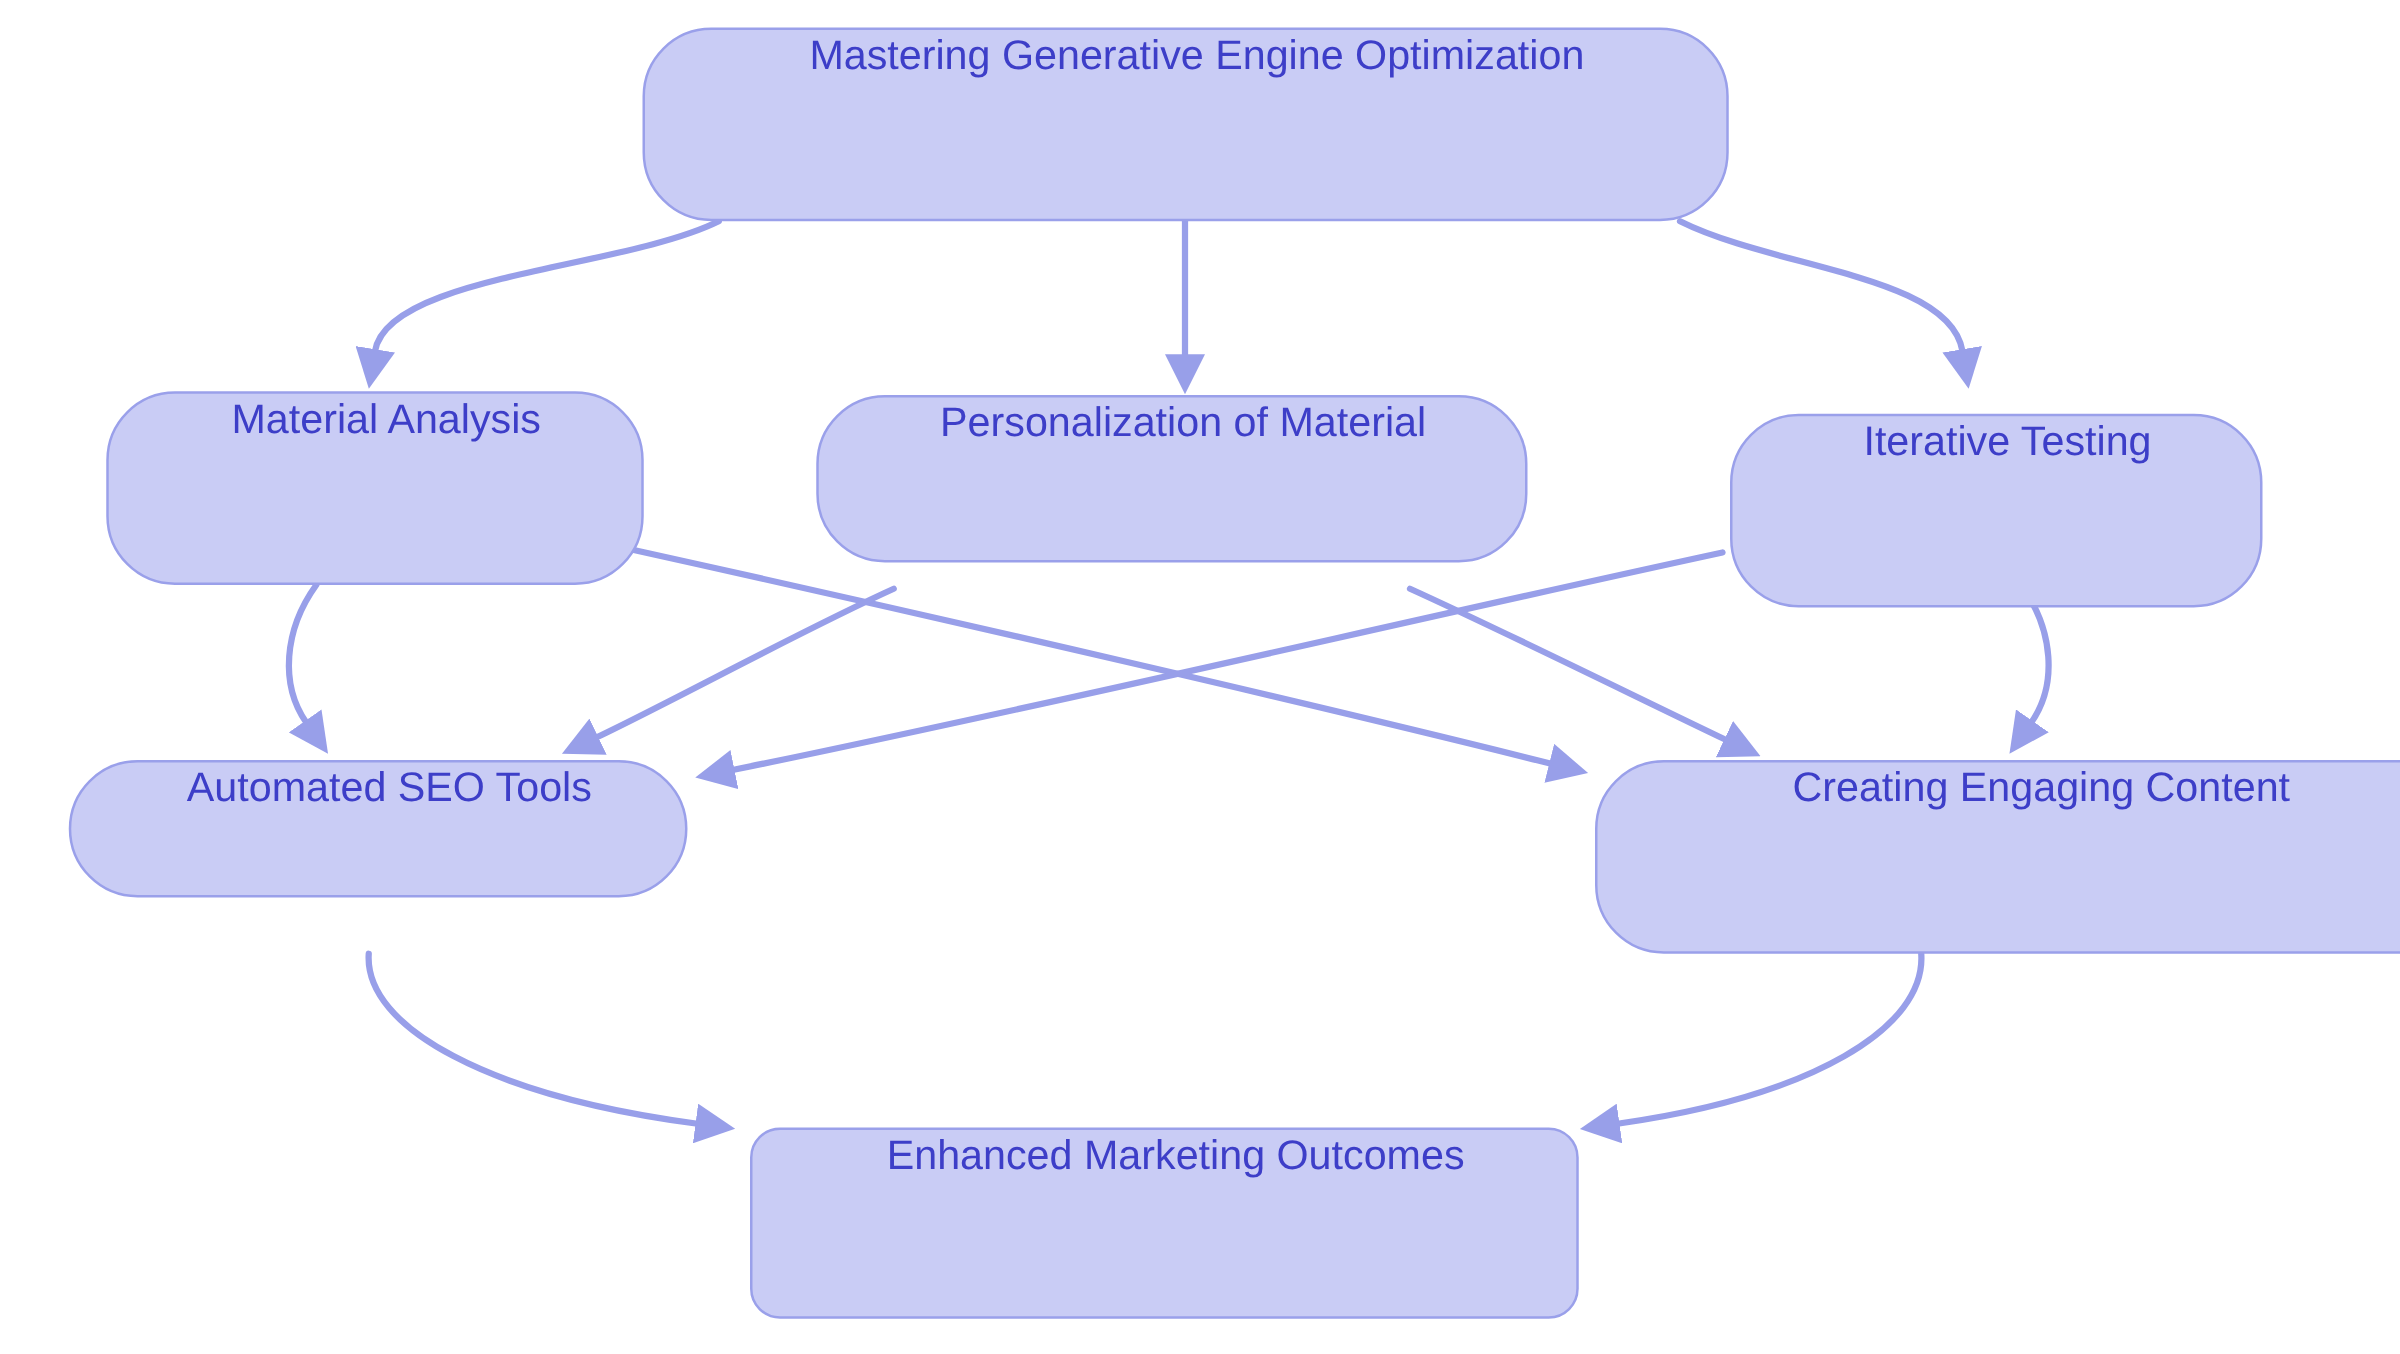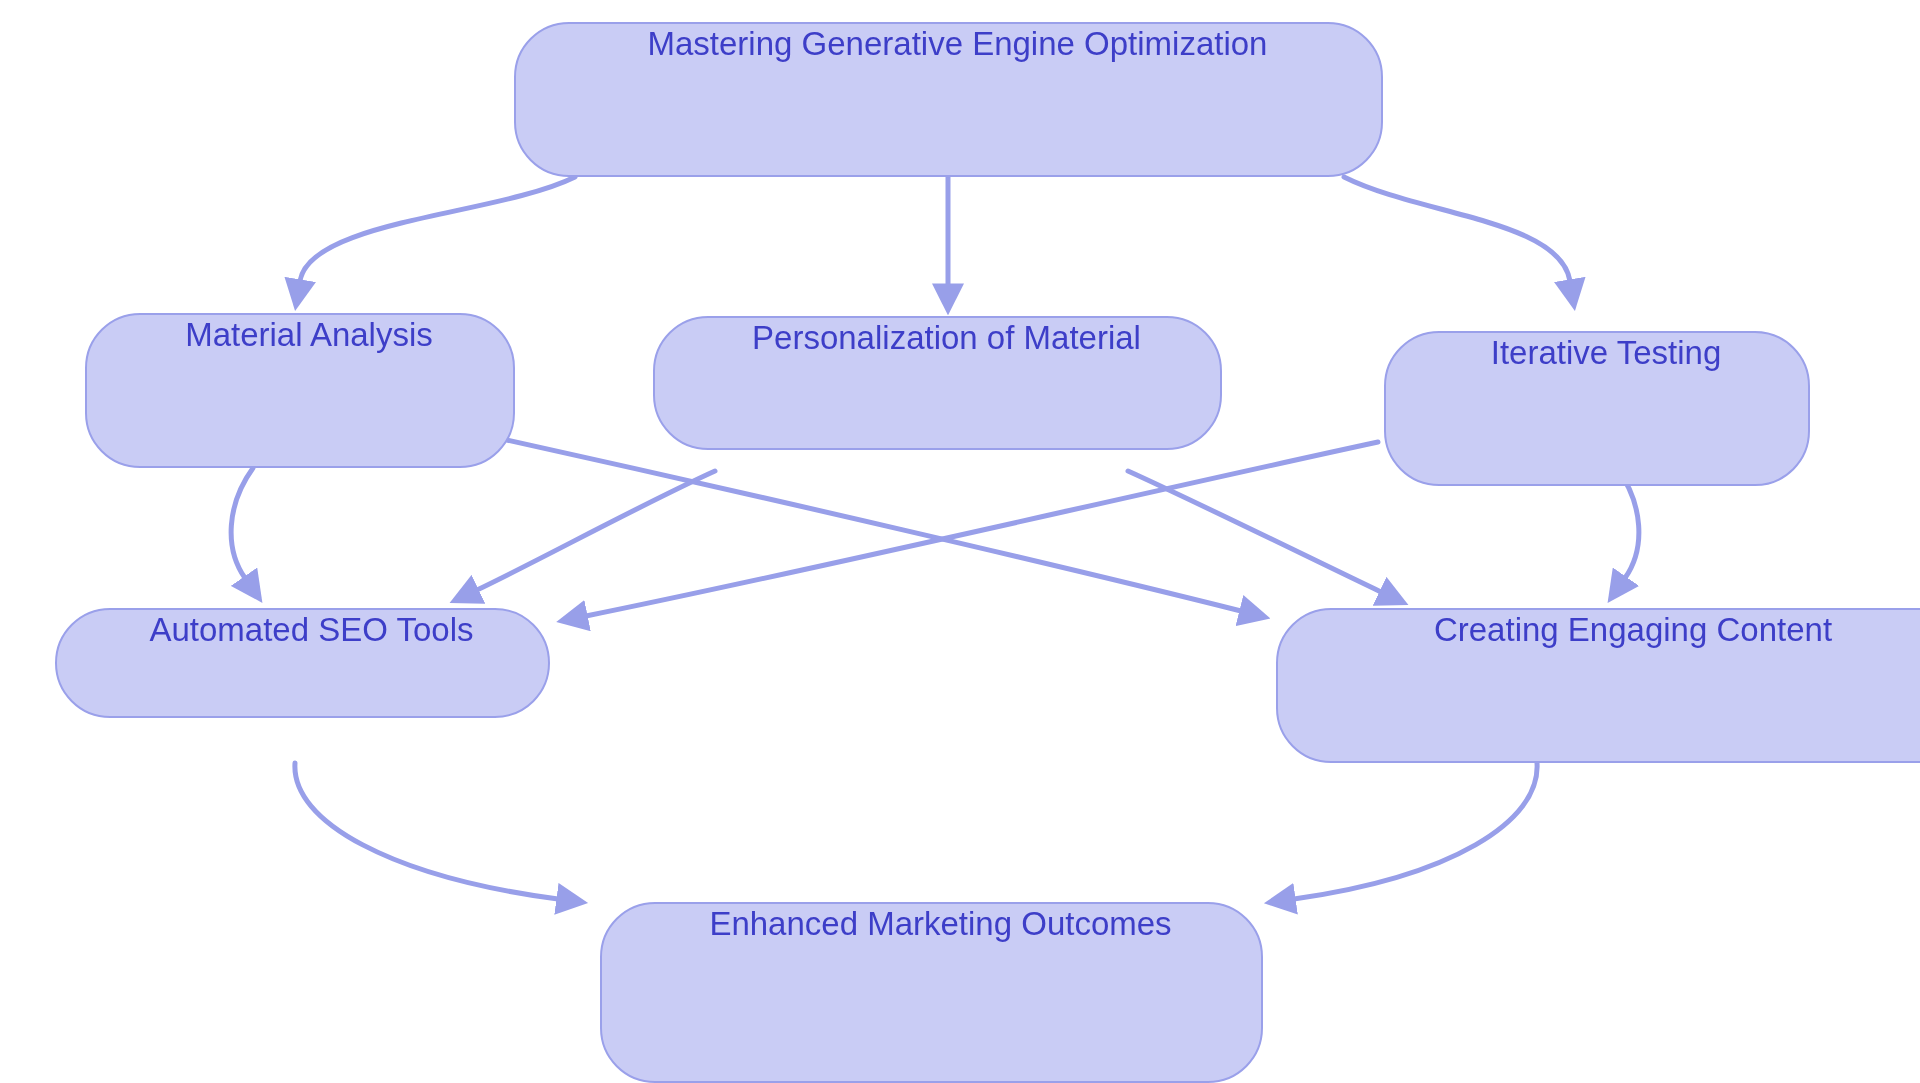--- a/index.html
+++ b/index.html
@@ -93,17 +93,17 @@
   </div>
 
   <div class="node" style="left:44px; top:608px; width:495px; height:110px;margin-left:11px;">
     <span class="node-label">Automated SEO Tools</span>
   </div>
 
   <div class="node" style="left:1276px; top:608px; width:696px; height:155px;">
     <span class="node-label">Creating Engaging Content</span>
   </div>
 
-  <div class="node" style="left:600px; top:902px; width:663px; height:181px;">
+  <div class="node" style="left:600px; top:902px; width:663px; height:153px;border-radius:24px;">
     <span class="node-label">Enhanced Marketing Outcomes</span>
   </div>
 
 </div>
 
 </body></html>

